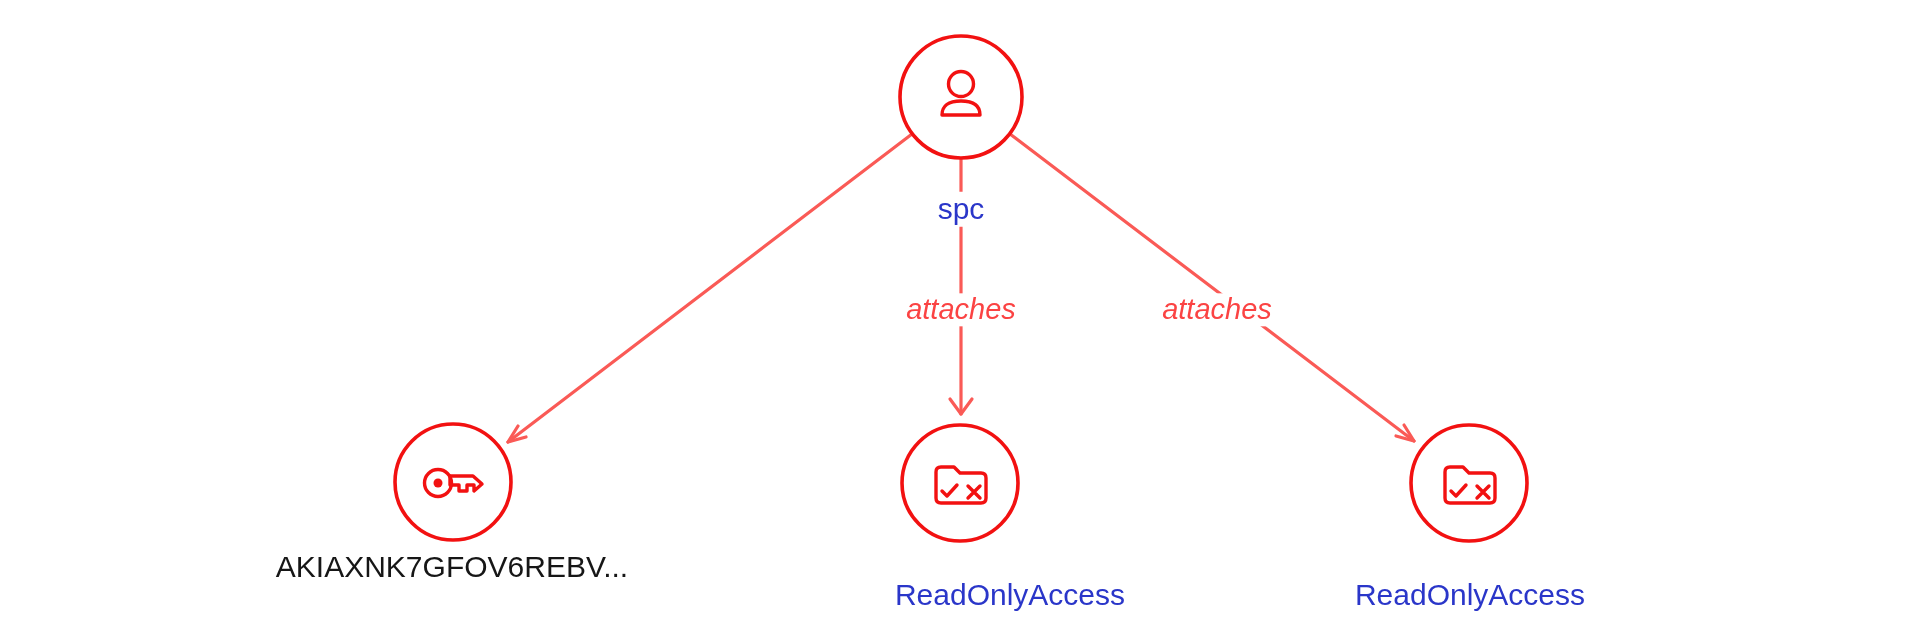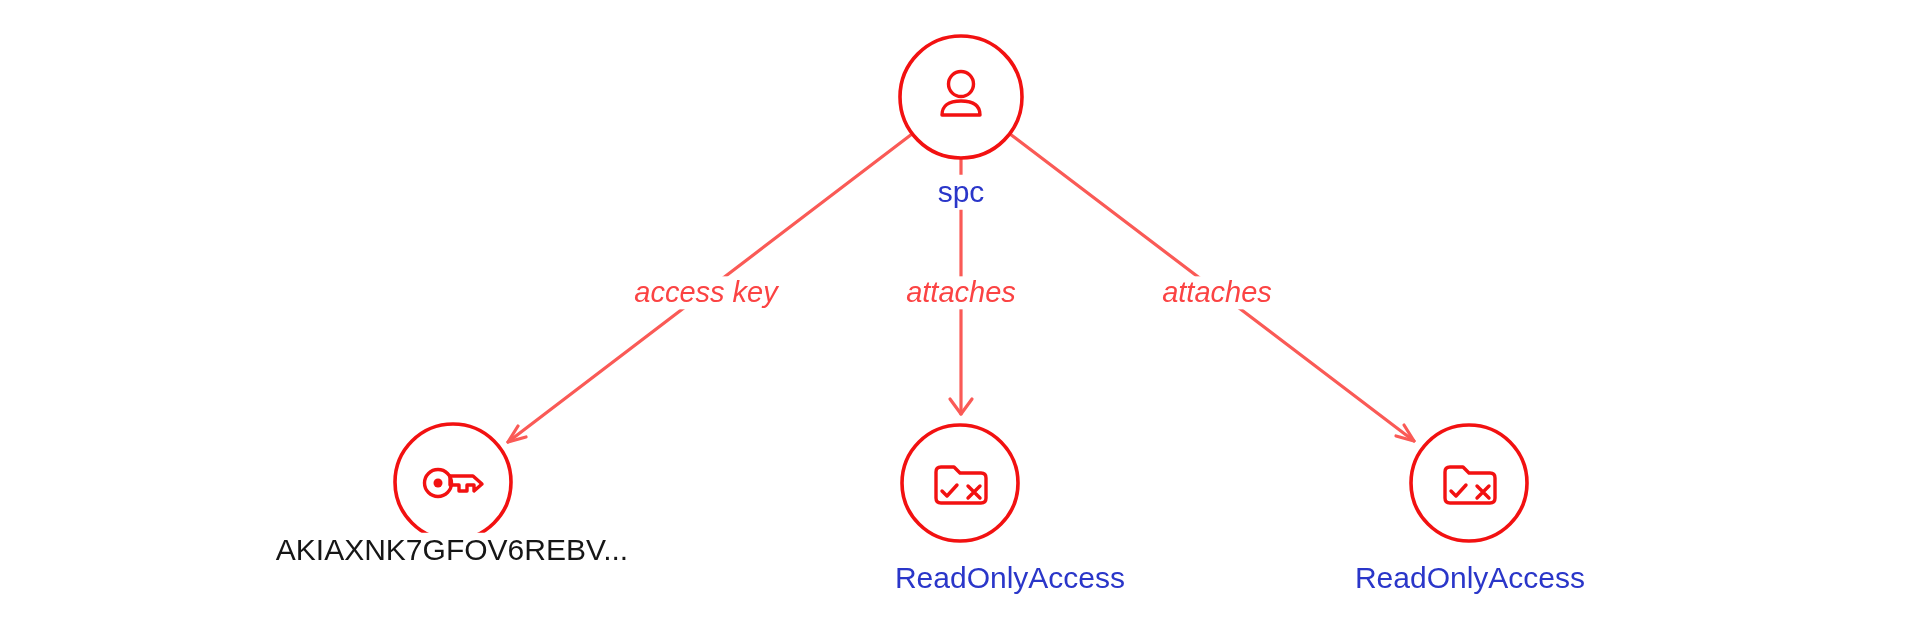--- a/index.html
+++ b/index.html
@@ -21,20 +21,21 @@
     top: 0;
   }
   .lbl {
     position: absolute;
     transform: translate(-50%, -50%);
     white-space: nowrap;
     background: #ffffff;
     padding: 0 6px;
     line-height: 1.15;
     font-size: 30px;
+    margin-top: 17px;
   }
   .edge-lbl {
     color: var(--edge-label, #fb4343);
     font-style: italic;
     font-size: 29px;
   }
   .entity-lbl {
     color: var(--entity-label, #2a36c9);
   }
   .keyid-lbl {
@@ -117,21 +118,20 @@
       <g transform="translate(1469,484)">
         <path class="icon-stroke" d="M-24 14 V-12 Q-24 -17 -19 -17 H-6 L0 -11 H21 Q26 -11 26 -6 V14 Q26 19 21 19 H-19 Q-24 19 -24 14 Z"></path>
         <path class="icon-stroke" d="M-18 7 l5 5 l10 -11"></path>
         <path class="icon-stroke" d="M8 2 l12 12 M20 2 l-12 12"></path>
       </g>
     </g>
   </svg>
 
   <div class="lbl entity-lbl" style="left:961px; top:192px;">spc</div>
 
-  <div class="lbl edge-lbl" style="left:706px; top:293px;">access key</div>
 
   <div class="lbl edge-lbl" style="left:961px; top:293px;">attaches</div>
 
   <div class="lbl edge-lbl" style="left:1217px; top:293px;">attaches</div>
 
   <div class="lbl keyid-lbl" style="left:452px; top:550px;">AKIAXNK7GFOV6REBV...</div>
 
   <div class="lbl entity-lbl" style="left:1010px; top:578px;">ReadOnlyAccess</div>
 
   <div class="lbl entity-lbl" style="left:1470px; top:578px;">ReadOnlyAccess</div>

